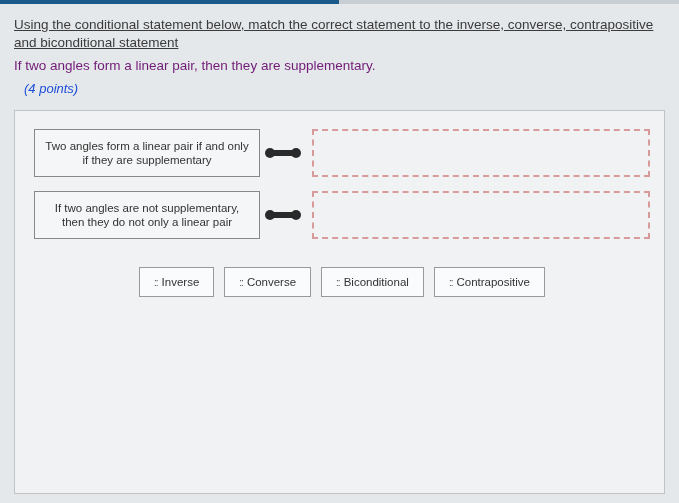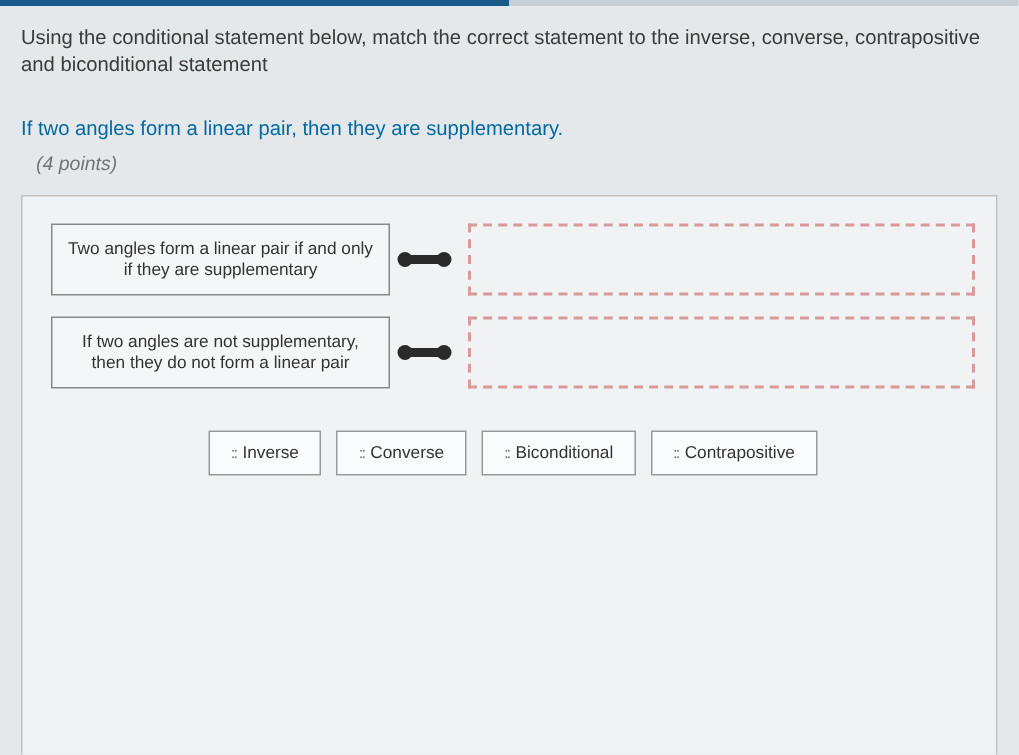--- a/index.html
+++ b/index.html
@@ -17,31 +17,32 @@
     }
     .content {
       padding: 12px 14px 0 14px;
       background: #e5e8eb;
       height: 499px;
     }
     .instruction {
       font-size: 13.5px;
       color: #3a3a3a;
       line-height: 1.35;
-      margin-bottom: 26px;
+      margin-bottom: 6px;
+      text-decoration: underline;
     }
     .statement {
       font-size: 13.5px;
-      color: #0369a1;
+      color: #701a75;
       margin-bottom: 8px;
     }
     .points {
       font-size: 13px;
       font-style: italic;
-      color: #737373;
+      color: #1d4ed8;
       margin-left: 10px;
       margin-bottom: 14px;
     }
     .match-area {
       border: 1px solid #c2c2c2;
       background: #f0f2f4;
       padding: 18px 14px 12px 19px;
       height: 384px;
       position: relative;
     }
@@ -127,21 +128,21 @@
 
     <div class="row">
       <div class="left-box">Two angles form a linear pair if and only if they are supplementary</div>
       <div class="connector"></div>
       <div class="right-box"></div>
     </div>
 
 
 
     <div class="row">
-      <div class="left-box">If two angles are not supplementary, then they do not form a linear pair</div>
+      <div class="left-box">If two angles are not supplementary, then they do not only a linear pair</div>
       <div class="connector"></div>
       <div class="right-box"></div>
     </div>
 
     <div class="answer-bank">
       <div class="answer-chip">
         <span class="dots">::</span>
         <span>Inverse</span>
       </div>
       <div class="answer-chip">

